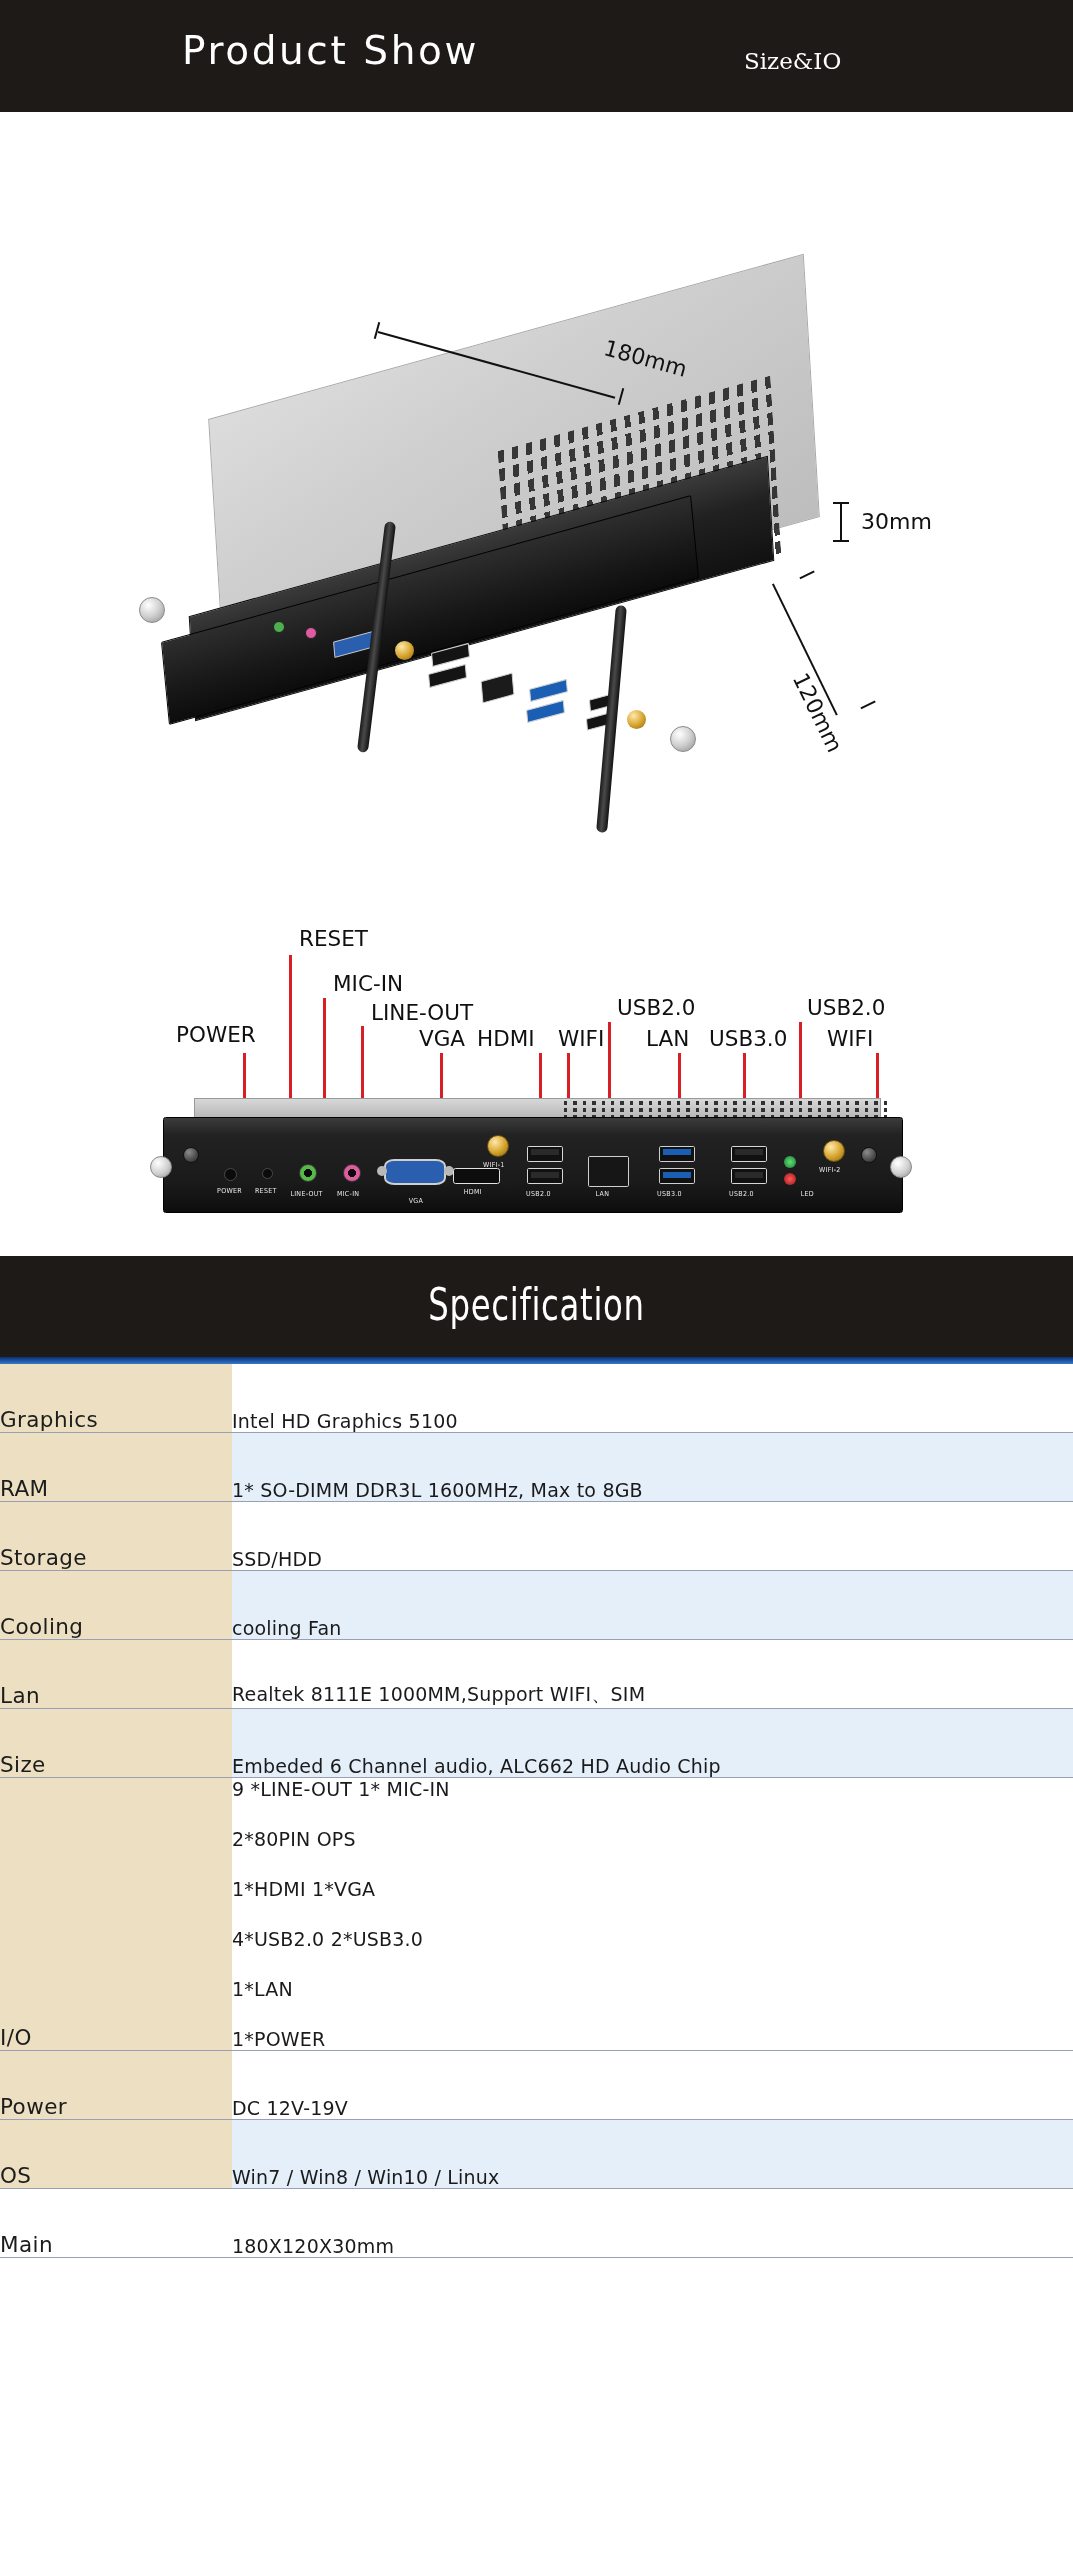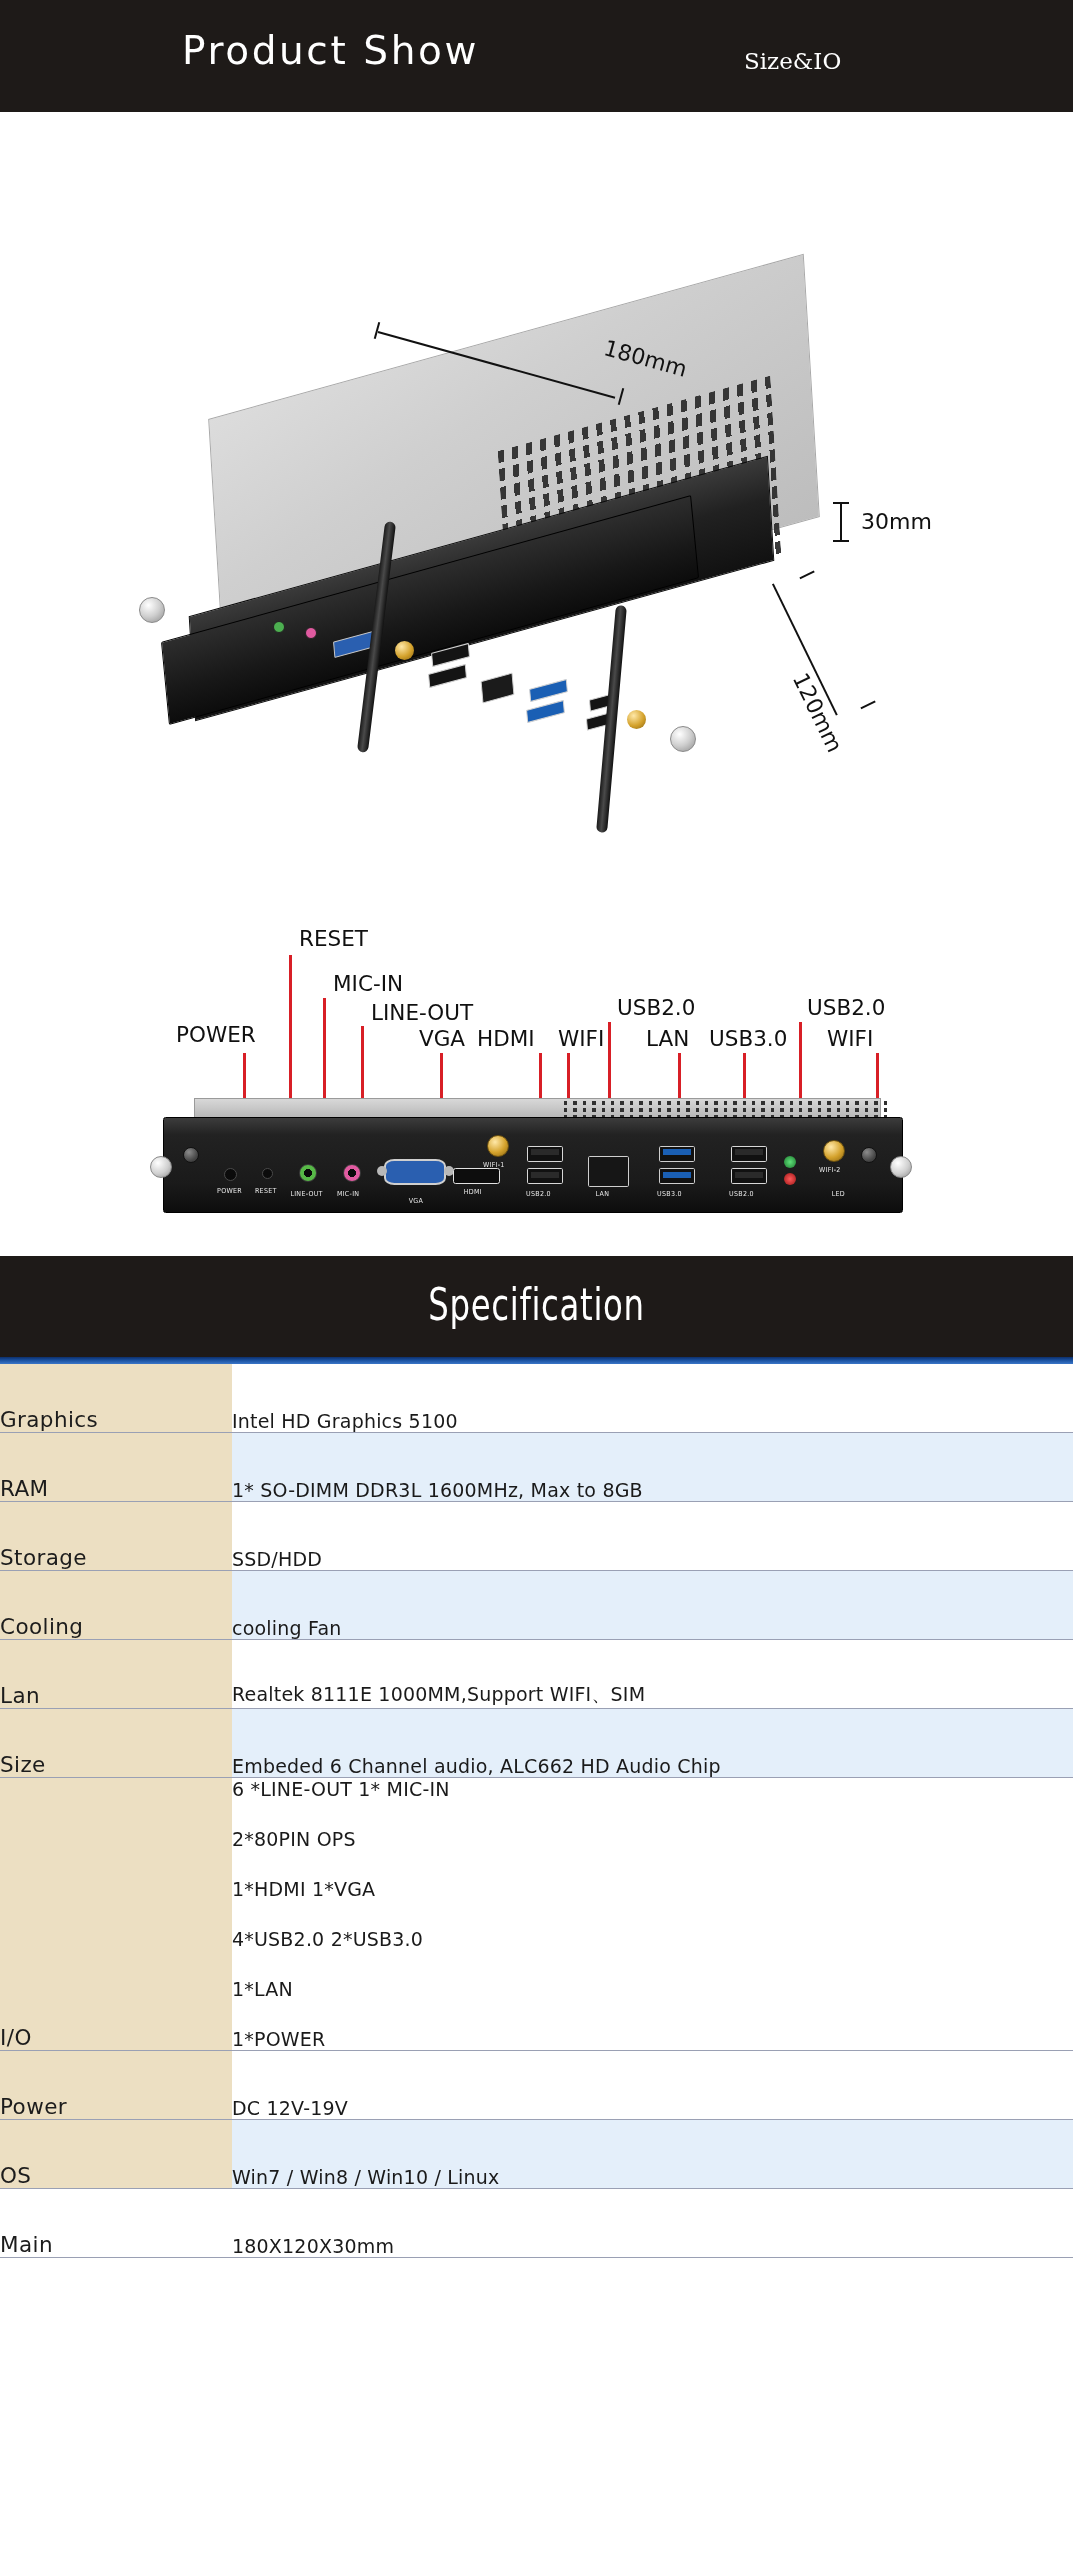--- a/index.html
+++ b/index.html
@@ -429,21 +429,21 @@
       <div class="usb-port usb3" style="left:495px;top:27.5px;"></div>
       <div class="usb-port usb3" style="left:495px;top:50px;"></div>
       <div class="port-label" style="left:492px;top:72px;">USB3.0</div>
 
       <div class="usb-port" style="left:567px;top:27.5px;"></div>
       <div class="usb-port" style="left:567px;top:50px;"></div>
       <div class="port-label" style="left:564px;top:72px;">USB2.0</div>
 
       <div class="port" style="left:620px;top:38px;width:12px;height:12px;border-radius:50%;background:radial-gradient(circle,#5fe07a,#1e7a2e);"></div>
       <div class="port" style="left:620px;top:55px;width:12px;height:12px;border-radius:50%;background:radial-gradient(circle,#ff5a5a,#9b1616);"></div>
-      <div class="port-label" style="left:648px;top:72px;padding-left:20px;">LED</div>
+      <div class="port-label" style="left:617px;top:72px;padding-left:20px;">LED</div>
 
       <div class="sma" style="left:659px;top:22px;"></div>
       <div class="port-label" style="left:654px;top:48px;">WIFI-2</div>
 
       <div class="io-screw" style="left:697px;top:29px;"></div>
       <div class="io-thumb" style="left:726px;top:38px;"></div>
     </div>
   </div>
 </div>
 
@@ -475,21 +475,21 @@
       <td class="v">Realtek 8111E 1000MM,Support WIFI、SIM</td>
     </tr>
     <tr class="r">
       <td class="k">Size</td>
       <td class="v alt"> Embeded 6 Channel audio, ALC662 HD Audio Chip</td>
     </tr>
 
     <tr>
       <td class="k io-key">I/O</td>
       <td class="v io-cell">
-        <div class="io-line">6 *LINE-OUT   1* MIC-IN</div>
+        <div class="io-line">9 *LINE-OUT   1* MIC-IN</div>
         <div class="io-line">2*80PIN OPS</div>
         <div class="io-line">1*HDMI   1*VGA</div>
         <div class="io-line">4*USB2.0   2*USB3.0</div>
         <div class="io-line">1*LAN</div>
         <div class="io-line">1*POWER</div>
       </td>
     </tr>
 
     <tr class="r">
       <td class="k">Power</td>

